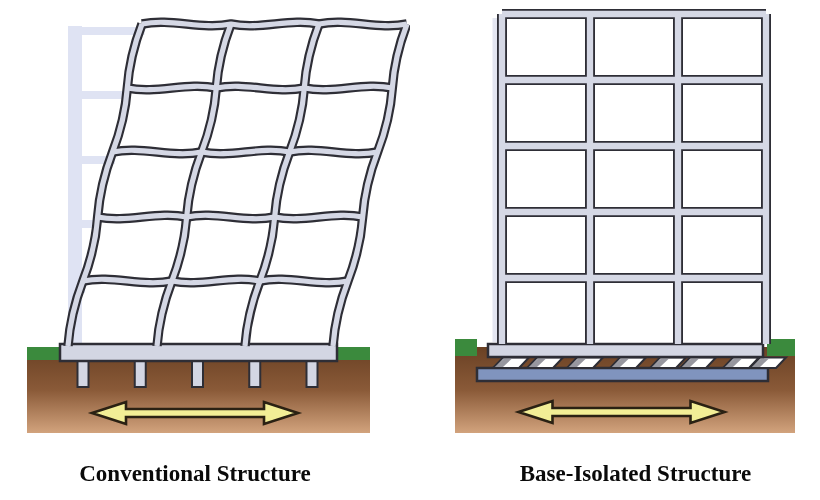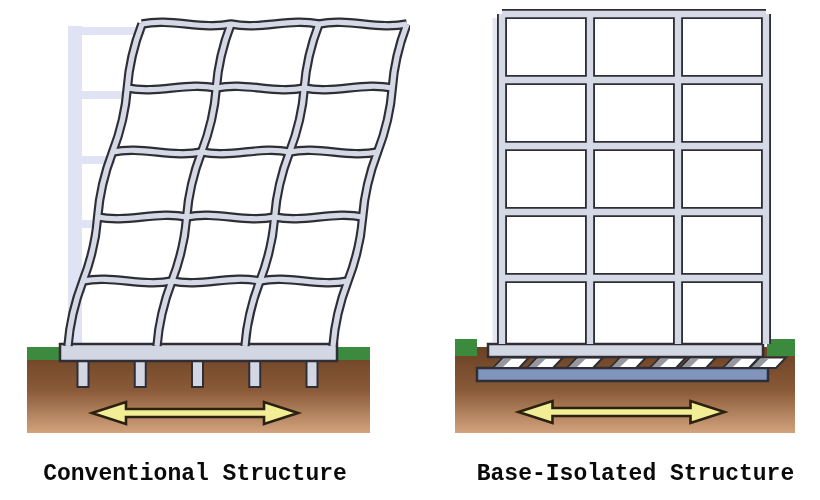--- a/index.html
+++ b/index.html
@@ -2,21 +2,21 @@
 <html><head>
 <meta charset="utf-8">
 <style>
   html,body{margin:0;padding:0;background:#ffffff;}
   #stage{position:relative;width:820px;height:500px;background:#ffffff;overflow:hidden;
          font-family:"Liberation Sans", sans-serif;}
   .panel-svg{position:absolute;top:0;width:410px;height:460px;}
   #svg-left{left:0;}
   #svg-right{left:410px;}
   .caption{position:absolute;top:461px;font-weight:bold;font-size:23px;letter-spacing:0px;
-           text-align:center;color:#0a0a0a;font-family:Liberation Mono, monospace;}
+           text-align:center;color:#0a0a0a;font-family:Liberation Serif, serif;}
   #caption-left{left:5px;width:380px;}
   #caption-right{left:428px;width:415px;}
 </style>
 </head>
 <body>
 
 <div id="stage">
   <svg id="svg-left" class="panel-svg" viewBox="0 0 410 460">
       <g>
         <line x1="75" y1="26" x2="75" y2="344" stroke="#dfe3f3" stroke-width="14"></line>

